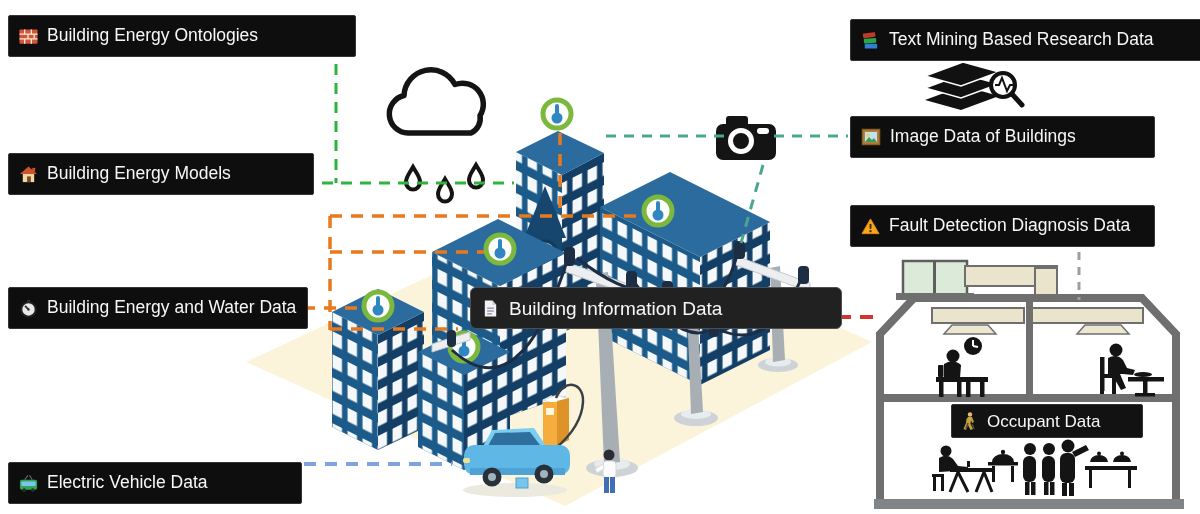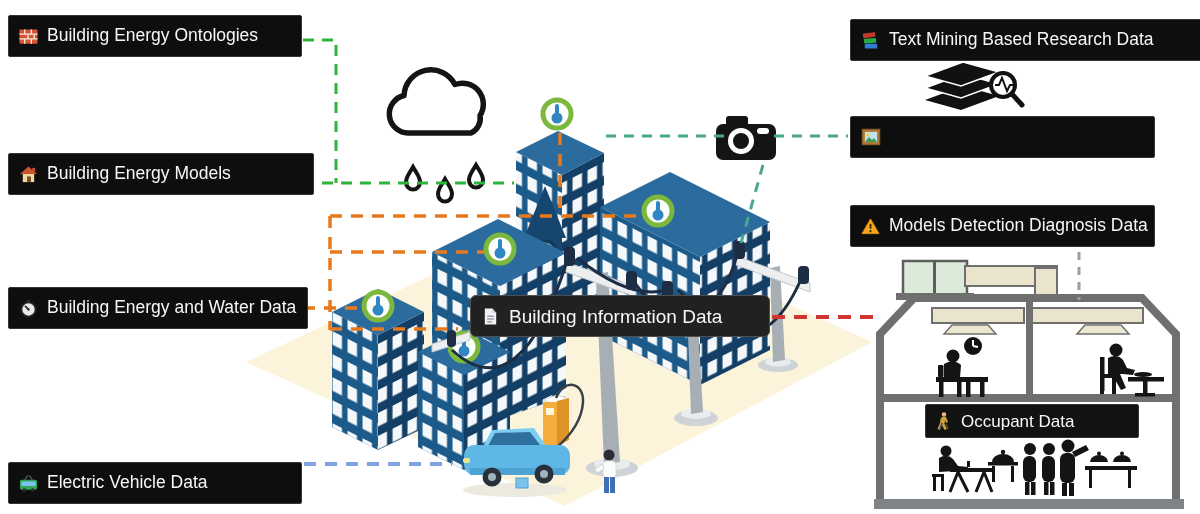--- a/index.html
+++ b/index.html
@@ -273,21 +273,21 @@
     <g fill="none" stroke-linecap="butt">
       <path stroke="#2eb33c" stroke-width="3" stroke-dasharray="11 8" d="M303,40 H336 V183 M303,183 H514"></path>
       <path stroke="#e87a1e" stroke-width="3.5" stroke-dasharray="12 9" d="M303,308 H362 M330,216 V330 M330,216 H642 M560,133 V214 M330,252 H484 M330,329 H458"></path>
       <path stroke="#4aa78f" stroke-width="3" stroke-dasharray="10 8" d="M606,136 H724 M774,136 H848 M763,165 L741,243"></path>
       <path stroke="#d23430" stroke-width="4" stroke-dasharray="13 9" d="M772,317 H876"></path>
       <path stroke="#7fa3e0" stroke-width="4" stroke-dasharray="12 9" d="M304,464 H452"></path>
       <path stroke="#9aa0a2" stroke-width="3" stroke-dasharray="8 7" d="M1079,252 V300"></path>
     </g>
   </svg>
 
-  <div class="label" style="left:8px;top:15px;width:294px">
+  <div class="label" style="left:8px;top:15px;width:348px">
     <span class="ic">
       <svg width="19" height="19" viewBox="0 0 20 20">
           <rect x="0.5" y="2.5" width="19" height="15" rx="1" fill="#d35436"></rect>
           <g stroke="#f6e9d8" stroke-width="1.4">
             <path d="M0.5,7.5 H19.5 M0.5,12.5 H19.5"></path>
             <path d="M6,2.5 V7.5 M13,2.5 V7.5 M9.5,7.5 V12.5 M16,7.5 V12.5 M6,12.5 V17.5 M13,12.5 V17.5"></path>
           </g>
         </svg>
     </span>
     <span class="txt">Building Energy Ontologies</span>
@@ -344,49 +344,50 @@
 
   <div class="label" style="left:850px;top:116px;width:305px">
     <span class="ic">
       <svg width="20" height="20" viewBox="0 0 20 20">
           <rect x="1.5" y="2.5" width="17" height="15" fill="#b5803f" stroke="#8a5f2a" stroke-width="1.5"></rect>
           <rect x="4" y="5" width="12" height="10" fill="#bfe3f2"></rect>
           <circle cx="7" cy="8" r="1.8" fill="#f7d046"></circle>
           <path d="M4,15 l4,-5 l3,3 l2,-2 l3,4 z" fill="#3f9b4f"></path>
         </svg>
     </span>
+    <span class="txt">Image Data of Buildings</span>
   </div>
 
   <div class="label" style="left:850px;top:205px;width:305px">
     <span class="ic">
       <svg width="19" height="19" viewBox="0 0 20 20">
           <path d="M10,2 L19,17.5 L1,17.5 Z" fill="#f6a623" stroke="#e08a00" stroke-linejoin="round"></path>
           <rect x="9" y="7" width="2" height="5.5" rx="1" fill="#3a2a00"></rect>
           <circle cx="10" cy="15" r="1.2" fill="#3a2a00"></circle>
         </svg>
     </span>
-    <span class="txt">Models Detection Diagnosis Data</span>
-  </div>
-
-  <div class="label label--info" style="left:470px;top:295px;width:300px">
+    <span class="txt">Fault Detection Diagnosis Data</span>
+  </div>
+
+  <div class="label label--info" style="left:470px;top:287px;width:372px">
     <span class="ic">
       <svg width="19" height="19" viewBox="0 0 20 20">
           <path d="M4,1.5 h8 l4,4.5 v12.5 h-12 z" fill="#f2f2f5"></path>
           <path d="M12,1.5 l4,4.5 h-4 z" fill="#c9c9d6"></path>
           <g fill="#8a8aa0">
             <rect x="6.5" y="9" width="7" height="1.3"></rect>
             <rect x="6.5" y="12" width="7" height="1.3"></rect>
             <rect x="6.5" y="15" width="5" height="1.3"></rect>
           </g>
         </svg>
     </span>
     <span class="txt">Building Information Data</span>
   </div>
 
-  <div class="label label--occupant" style="left:925px;top:404px;width:214px">
+  <div class="label label--occupant" style="left:951px;top:404px;width:192px">
     <span class="ic">
       <svg width="16" height="18" viewBox="0 0 16 18">
           <circle cx="8" cy="2.5" r="2.2" fill="#e8b87c"></circle>
           <path d="M6,5 h4 l2,5 l-2,1 l-1,-3 l-0.5,4 l2.5,5 l-2.5,1 l-2.5,-5 l-2,5 l-2.5,-1 l2.5,-6 l0.5,-4 z" fill="#caa23c"></path>
           <path d="M6,11 l-2,6 M10,12 l2,5" stroke="#4a4a4a" stroke-width="1.6"></path>
         </svg>
     </span>
     <span class="txt">Occupant Data</span>
   </div>
 

